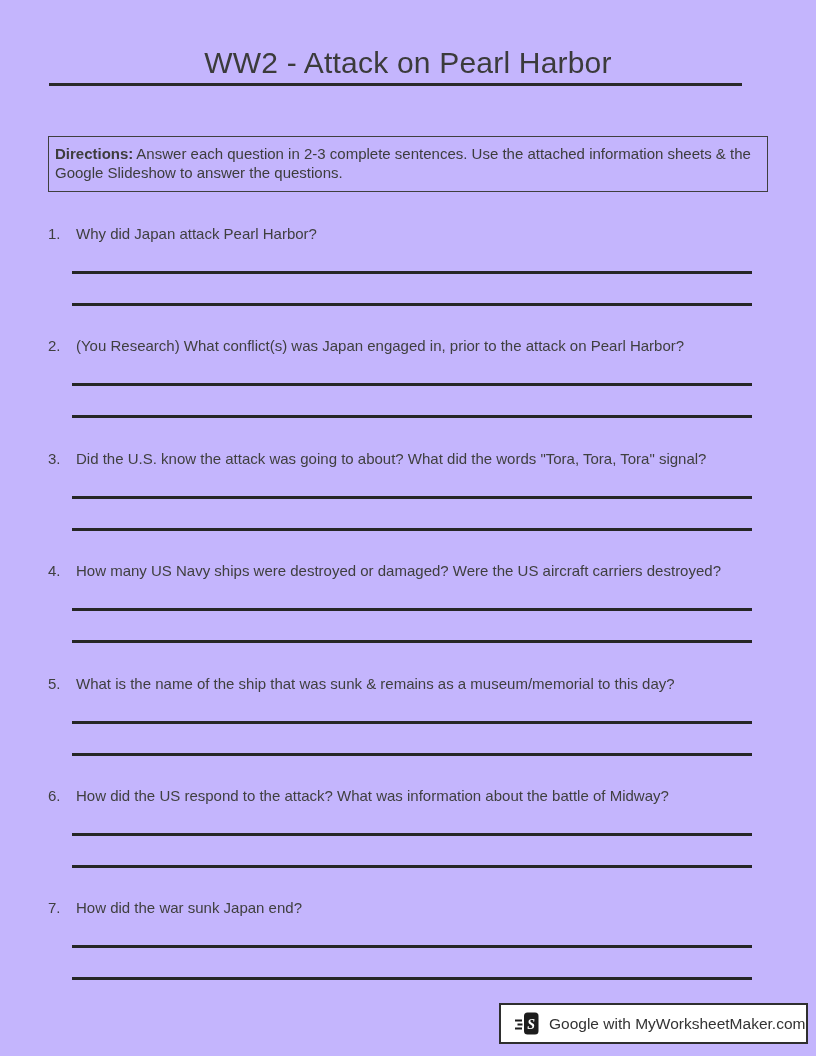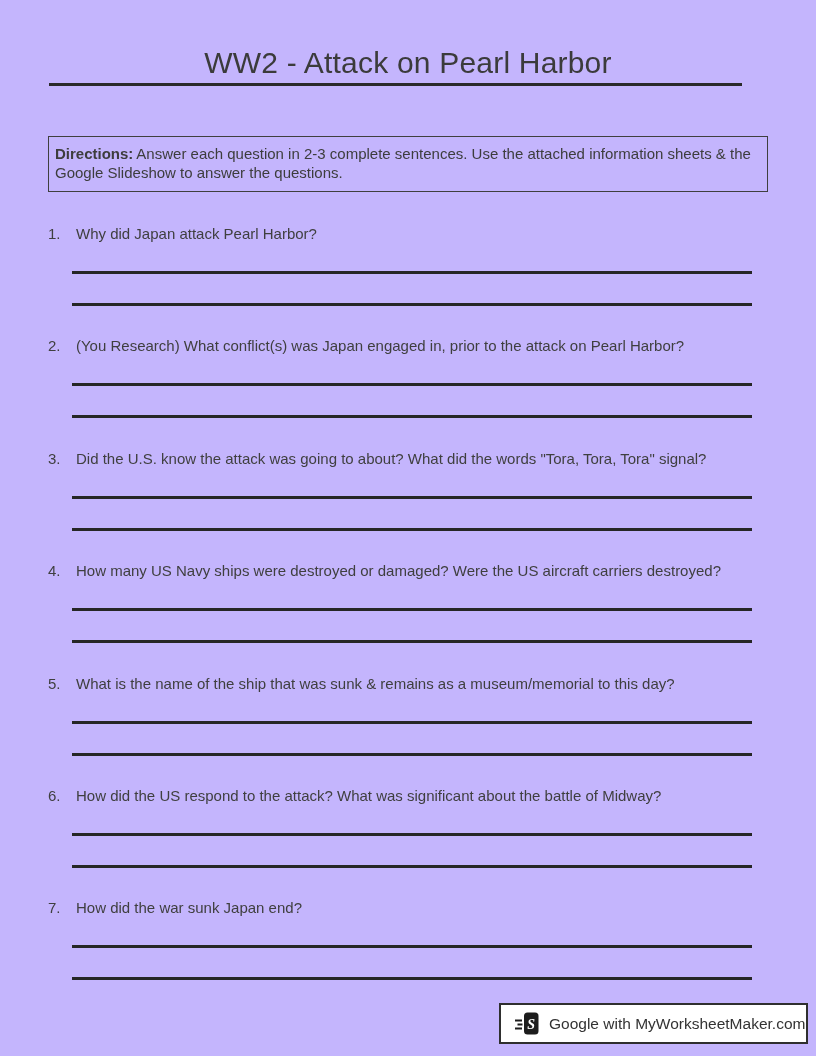--- a/index.html
+++ b/index.html
@@ -161,21 +161,21 @@
         <span class="q-num">5.</span>
         <span class="q-text">What is the name of the ship that was sunk &amp; remains as a museum/memorial to this day?</span>
       </div>
       <div class="answer-line l1"></div>
       <div class="answer-line l2"></div>
     </div>
 
     <div class="question">
       <div class="q-row">
         <span class="q-num">6.</span>
-        <span class="q-text">How did the US respond to the attack? What was significant about the battle of Midway?</span>
+        <span class="q-text">How did the US respond to the attack? What was information about the battle of Midway?</span>
       </div>
       <div class="answer-line l1"></div>
       <div class="answer-line l2"></div>
     </div>
 
     <div class="question">
       <div class="q-row">
         <span class="q-num">7.</span>
         <span class="q-text">How did the war sunk Japan end?</span>
       </div>

